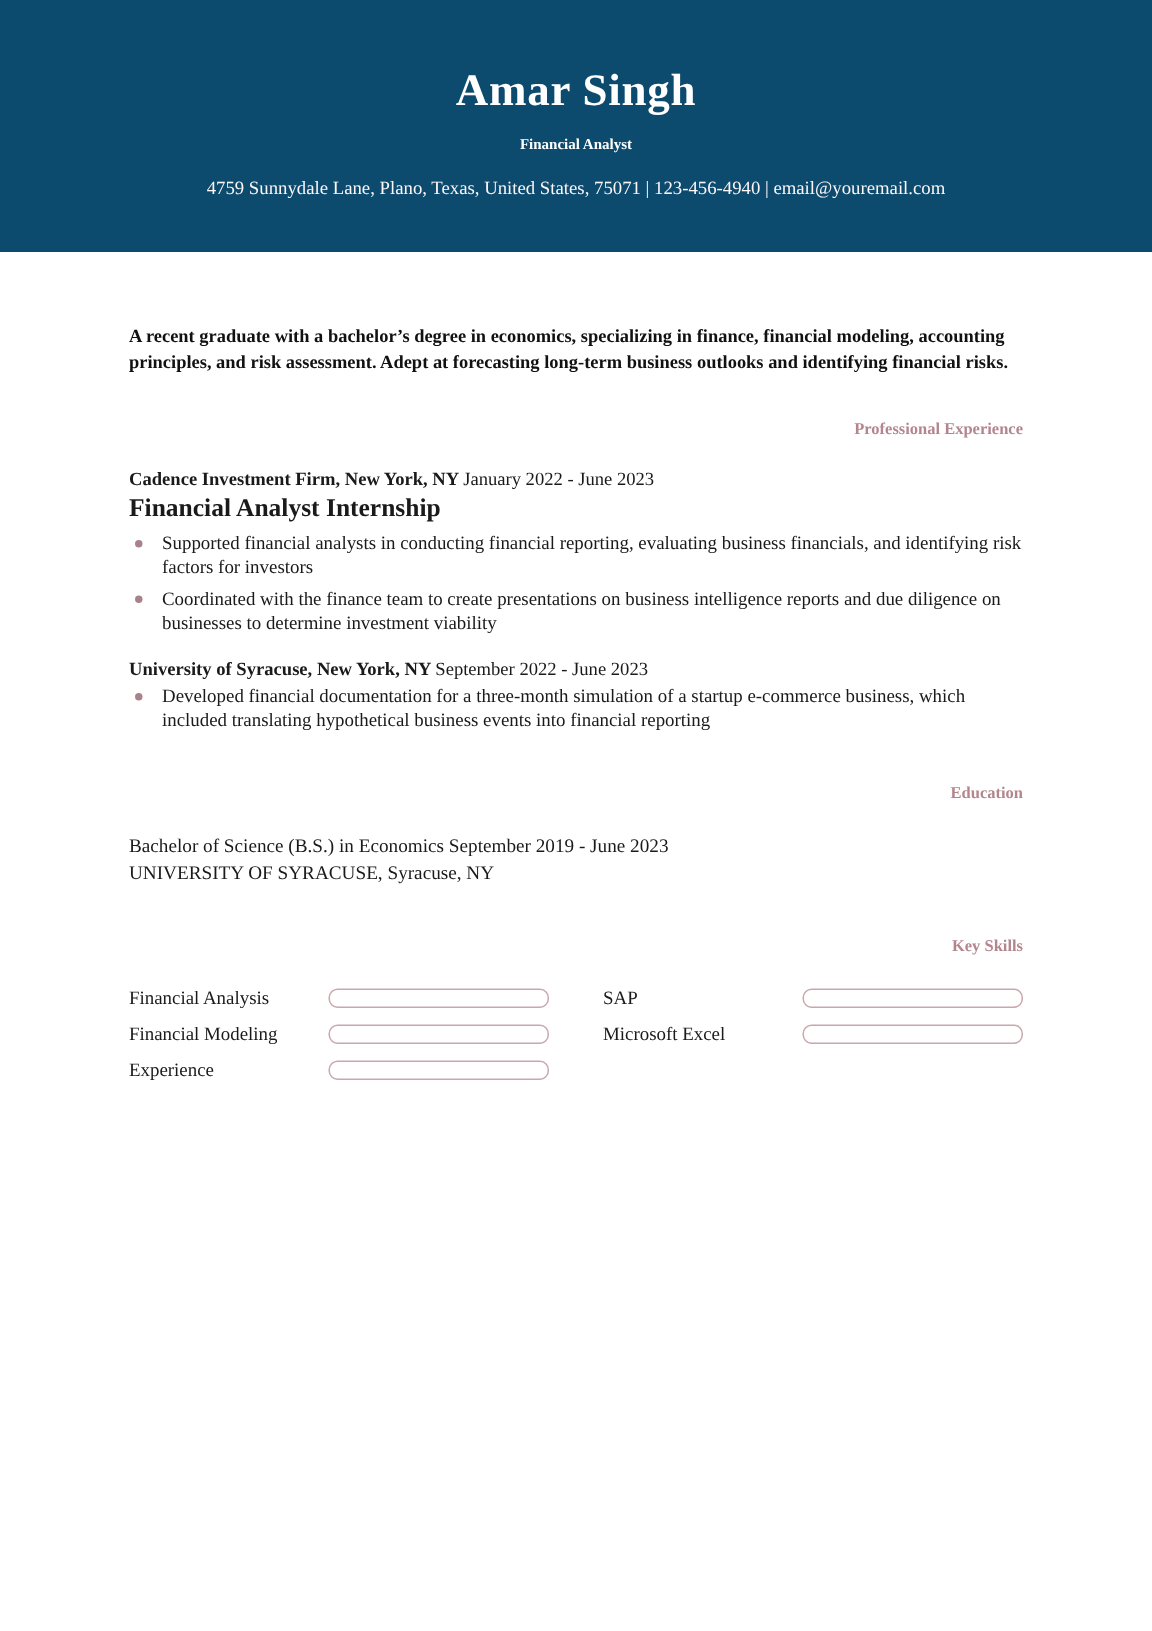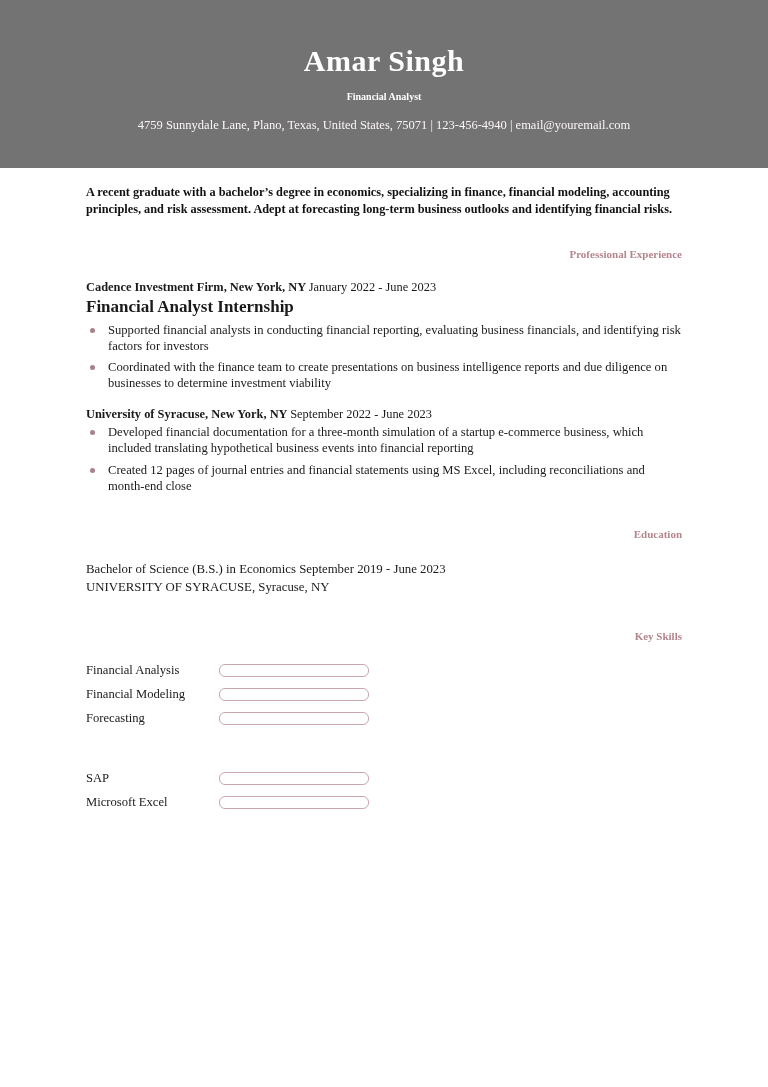--- a/index.html
+++ b/index.html
@@ -45,21 +45,21 @@
   }
   .contact {
     font-size: 12.5px;
     font-weight: normal;
     margin: 0;
     color: #fdf6f7;
   }
 
   
   .body-wrap {
-    padding: 16px 86px 0 86px;
+    padding: 48px 86px 0 86px;
     box-sizing: border-box;
   }
 
   .summary {
     font-size: 12.3px;
     font-weight: bold;
     line-height: 1.38;
     margin: 0 0 30px 0;
     color: #111;
   }
@@ -121,21 +121,20 @@
   .edu-line {
     font-size: 12.8px;
     line-height: 1.42;
     margin: 0;
   }
 
   
   .skills-grid {
     display: flex;
     gap: 36px;
-    flex-direction: column;
   }
   .skills-col {
     flex: 1 1 0;
   }
   .skill-row {
     display: flex;
     align-items: center;
     margin-bottom: 7px;
     height: 17px;
   }
@@ -159,21 +158,21 @@
     height: 100%;
     background: #b08c93;
     border-radius: 6px;
   }
 </style>
 </head>
 <body>
 
 <div class="page">
 
-  <div class="header" style="background: #737373;">
+  <div class="header" style="background: #0c4a6e;">
     <div class="name">Amar Singh</div>
     <div class="job-title">Financial Analyst</div>
     <div class="contact">4759 Sunnydale Lane, Plano, Texas, United States, 75071 | 123-456-4940 | email@youremail.com</div>
   </div>
 
   <div class="body-wrap">
 
     <p class="summary">A recent graduate with a bachelor’s degree in economics, specializing in finance, financial modeling, accounting principles, and risk assessment. Adept at forecasting long-term business outlooks and identifying financial risks.</p>
 
     <div class="section">
@@ -191,21 +190,20 @@
         </ul>
       </div>
 
       <div class="job">
         <p class="job-line">
           <span class="job-org">University of Syracuse, New York, NY  </span>
           <span class="job-dates">September 2022 - June 2023</span>
         </p>
         <ul class="bullets">
           <li><span>Developed financial documentation for a three-month simulation of a startup e-commerce business, which included translating hypothetical business events into financial reporting</span></li>
-          <li><span>Created 12 pages of journal entries and financial statements using MS Excel, including reconciliations and month-end close</span></li>
         </ul>
       </div>
     </div>
 
     <div class="section" style="margin-top:34px;">
       <div class="section-title">Education</div>
       <p class="edu-line">Bachelor of Science (B.S.) in Economics  September 2019 - June 2023</p>
       <p class="edu-line">UNIVERSITY OF SYRACUSE, Syracuse, NY</p>
     </div>
 
@@ -216,21 +214,21 @@
         <div class="skills-col">
           <div class="skill-row">
             <span class="skill-name">Financial Analysis</span>
             <span class="skill-bar"><span class="skill-fill" style="width: 96%; background: rgb(176, 140, 147);"></span></span>
           </div>
           <div class="skill-row">
             <span class="skill-name">Financial Modeling</span>
             <span class="skill-bar"><span class="skill-fill" style="width: 62%; background: rgb(176, 140, 147);"></span></span>
           </div>
           <div class="skill-row">
-            <span class="skill-name">Forecasting</span>
+            <span class="skill-name">Experience</span>
             <span class="skill-bar"><span class="skill-fill" style="width: 75%; background: rgb(176, 140, 147);"></span></span>
           </div>
         </div>
 
         <div class="skills-col">
           <div class="skill-row">
             <span class="skill-name">SAP</span>
             <span class="skill-bar"><span class="skill-fill" style="width: 82%; background: rgb(176, 140, 147);"></span></span>
           </div>
           <div class="skill-row">

